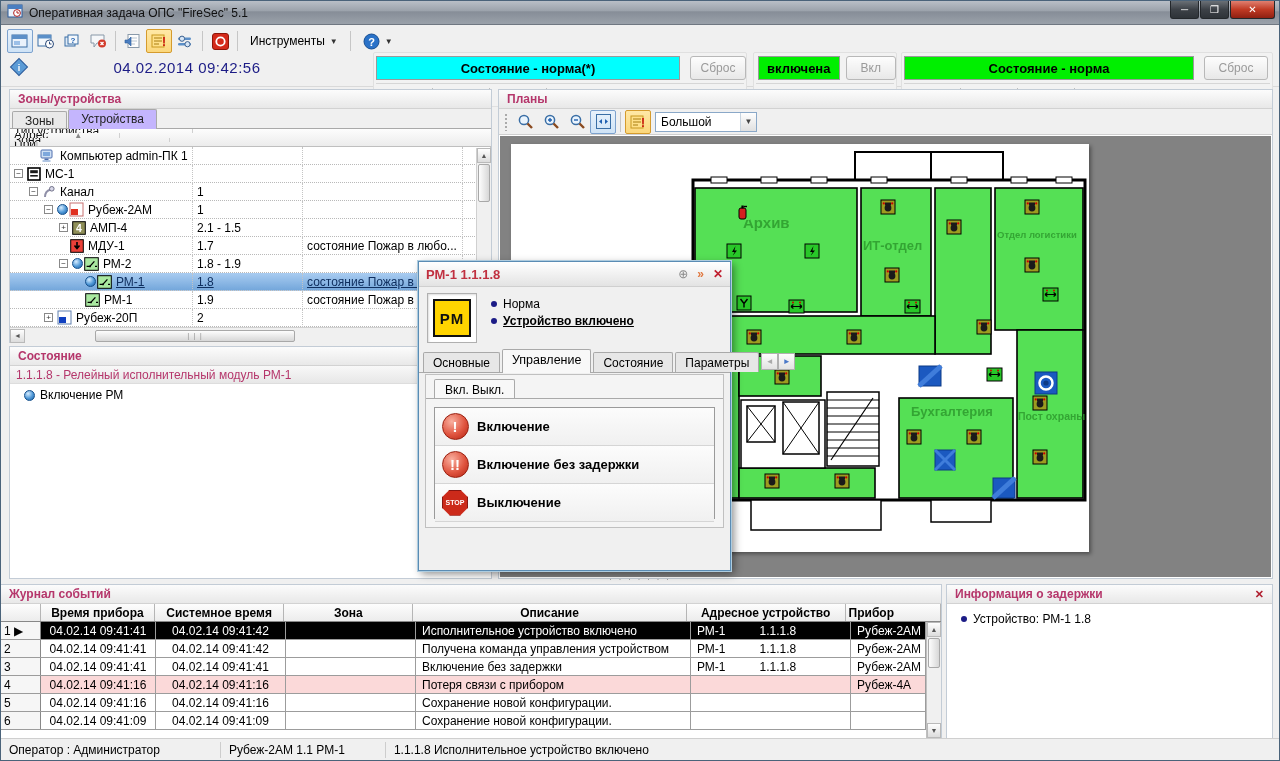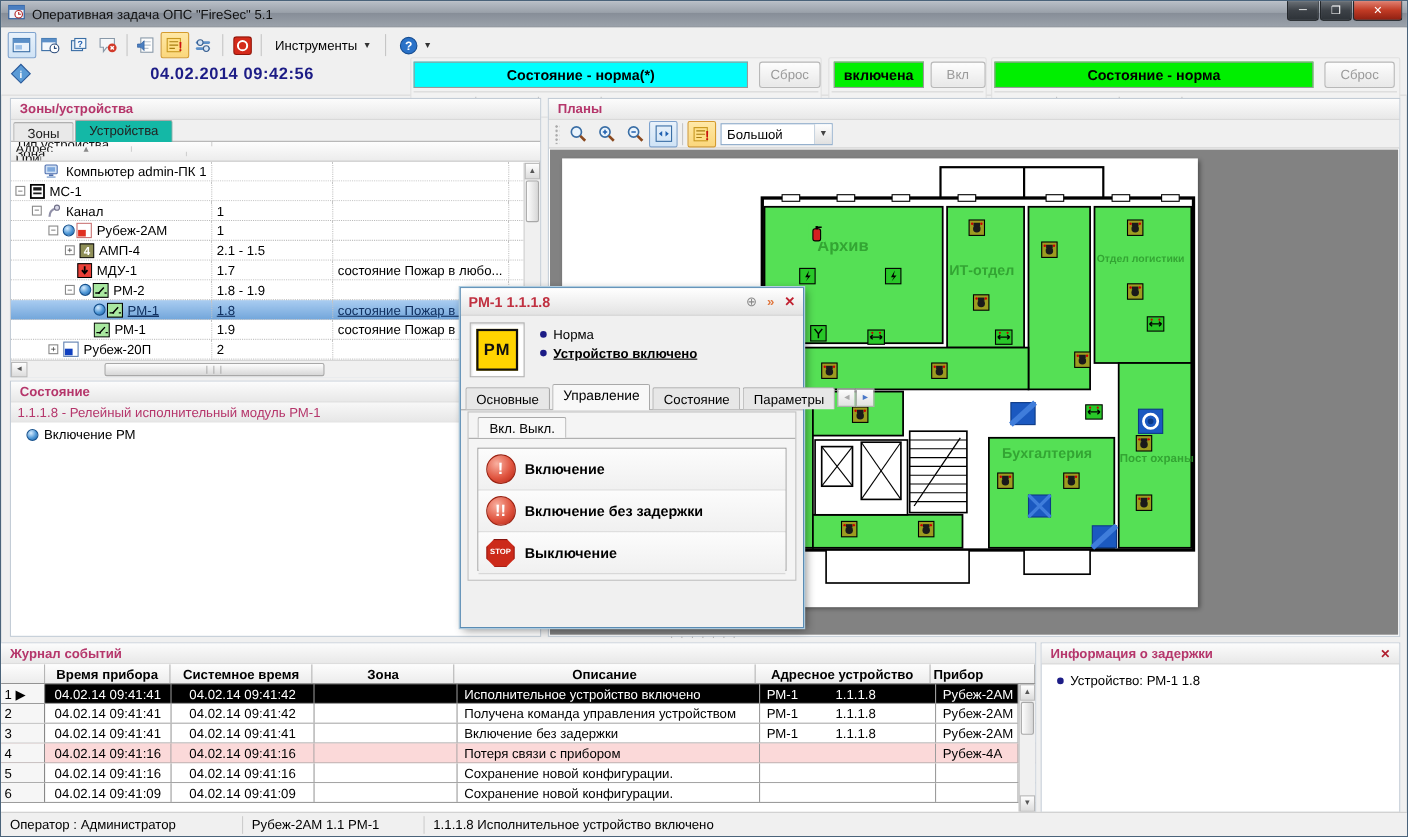--- a/index.html
+++ b/index.html
@@ -21,21 +21,21 @@
   .topbar { position:absolute; left:0; top:24px; width:100%; height:62px; background:#f0f0f0; border-bottom:1px solid #d9d9d9; }
   .tbrow1 { position:absolute; left:6px; top:3px; height:26px; display:flex; align-items:center; }
   .tbtn { width:26px; height:24px; display:flex; align-items:center; justify-content:center; border:1px solid transparent; border-radius:2px; }
   .tbtn.pressed { border-color:#7da2ce; background:linear-gradient(#e9f2fb,#cfe3f6); }
   .tbtn.checked { border-color:#d59b2d; background:linear-gradient(#ffe8a6,#fbd77c); }
   .tsep { width:1px; height:20px; background:#c6c6c6; margin:0 4px; }
   .menu-btn { display:flex; align-items:center; padding:3px 7px; border:1px solid transparent; border-radius:2px; font-size:12px; color:#000; }
   .menu-btn .arrow { margin-left:5px; font-size:8px; color:#333; }
   .tbrow2 { position:absolute; left:0; top:30px; width:372px; height:28px; }
   .diamond-wrap { position:absolute; left:8px; top:2px; }
-  .datetime { position:absolute; left:0; top:4px; width:100%; text-align:center; font-weight:bold; font-size:15px; color:#1c1c86; letter-spacing:.5px;margin-left:24px; }
+  .datetime { position:absolute; left:0; top:4px; width:100%; text-align:center; font-weight:normal; font-size:15px; color:#1c1c86; letter-spacing:.5px; }
 
   
   .subsys { position:absolute; top:27px; height:55px; background:#f2f2f2; border:1px solid #e0e0e0; border-radius:2px; }
   .subsys .toprow { position:absolute; left:0; top:2px; width:100%; height:26px; display:flex; align-items:center; }
   .statusbox { height:24px; display:flex; align-items:center; justify-content:center; font-weight:bold; font-size:13px; color:#000; border:1px solid #9a9a9a; }
   .sbtn { height:24px; border:1px solid #b8b8b8; border-radius:3px; background:linear-gradient(#fdfdfd,#e8e8e8); color:#9a9a9a; font-size:12px; display:flex; align-items:center; justify-content:center; }
   .botrow { position:absolute; left:2px; right:2px; top:30px; height:22px; border-top:1px solid #d6d6d6; display:flex; align-items:center; font-size:12px; color:#111; }
   .cnt { display:flex; align-items:center; justify-content:center; }
   .cntsep { width:1px; height:14px; background:#bdbdbd; }
   .syslabel { margin-left:auto; margin-right:10px; }
@@ -43,21 +43,21 @@
 
   
   .panel { position:absolute; background:#fff; border:1px solid #c3ccd6; }
   .phead { height:19px; background:linear-gradient(#fcfcfc,#e8e8e8); border-bottom:1px solid #d2d2d2;
     display:flex; align-items:center; padding:0 8px; color:#b5366b; font-weight:bold; font-size:12px; }
   .phead .x { margin-left:auto; color:#b02030; font-weight:bold; font-size:11px; }
 
   
   .tabsrow { height:20px; background:#f0f0f0; display:flex; align-items:flex-end; padding-left:2px; border-bottom:1px solid #a9a9a9; }
   .tab { padding:2px 12px 3px; border:1px solid #a9a9a9; border-bottom:none; background:#e9e9e9; color:#222; margin-right:1px; border-radius:2px 2px 0 0; height:17px; }
-  .tab.active { background:#14b8a6; height:20px; margin-bottom:-1px; }
+  .tab.active { background:#c4b5fd; height:20px; margin-bottom:-1px; }
   .gridhead { height:18px; display:flex; background:linear-gradient(#fdfdfd,#ececec); border-bottom:1px solid #bfbfbf; font-size:12px; color:#111;flex-direction:column; }
   .ghc { padding:2px 4px; border-right:1px solid #d0d0d0; overflow:hidden; white-space:nowrap; display:flex; align-items:center;}
   .sortglyph { margin-left:26px; font-size:8px; color:#888; }
   .treerows { position:relative; }
   .trow { display:flex; height:18px; border-bottom:1px dotted #b9b9b9; background:#fff; align-items:center; }
   .trow.sel { background:linear-gradient(#a9ccf1,#74a7db); }
   .trow.sel .tname, .trow.sel .tcell { text-decoration:underline; color:#103060; }
   .tcell { height:18px; display:flex; align-items:center; padding:0 4px; border-right:1px dotted #c4c4c4; overflow:hidden; white-space:nowrap; }
   .expander { width:9px; height:9px; border:1px solid #898989; background:#fff; font-size:8px; line-height:7px; text-align:center; margin-right:4px; flex:none; color:#333;}
   .expspace { width:11px; flex:none; }

